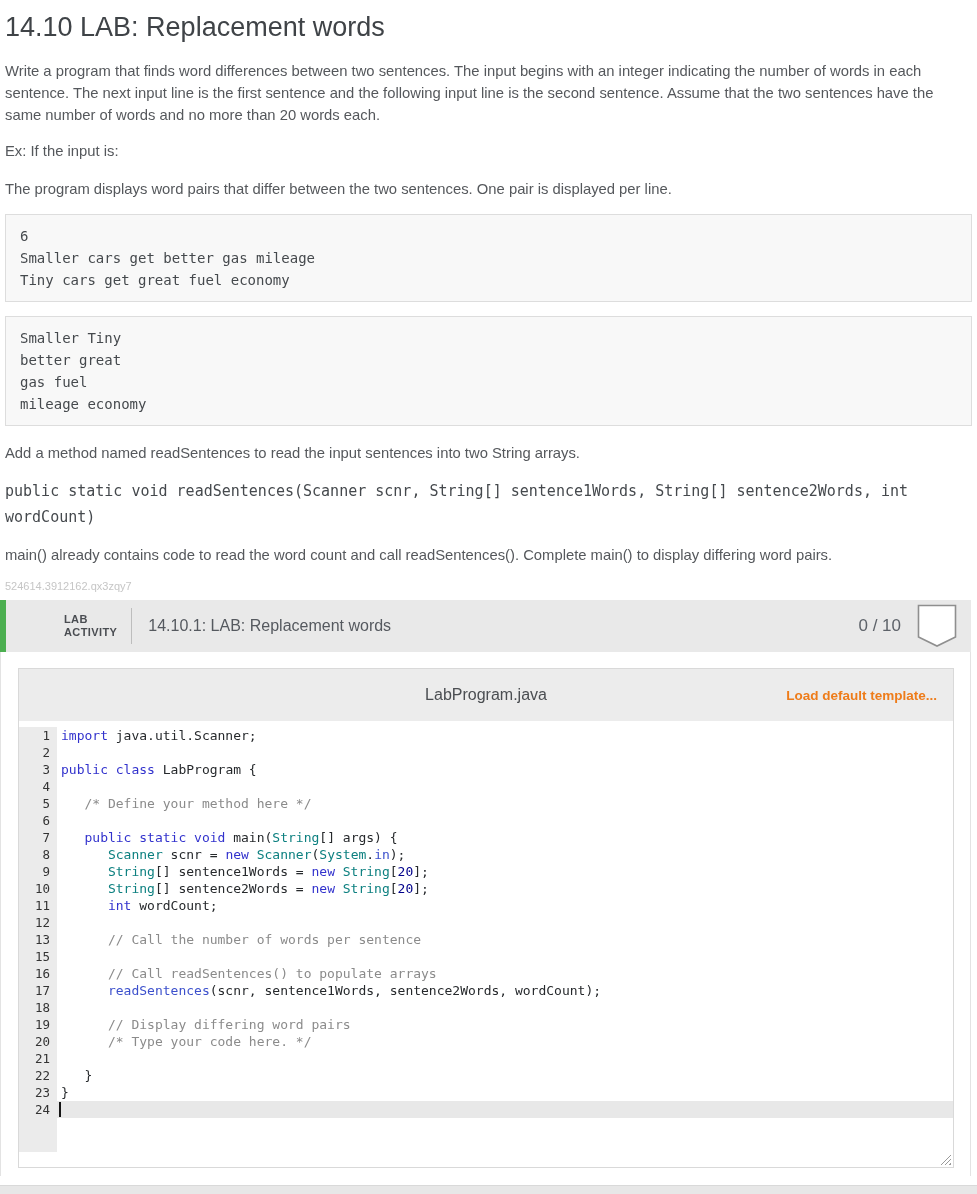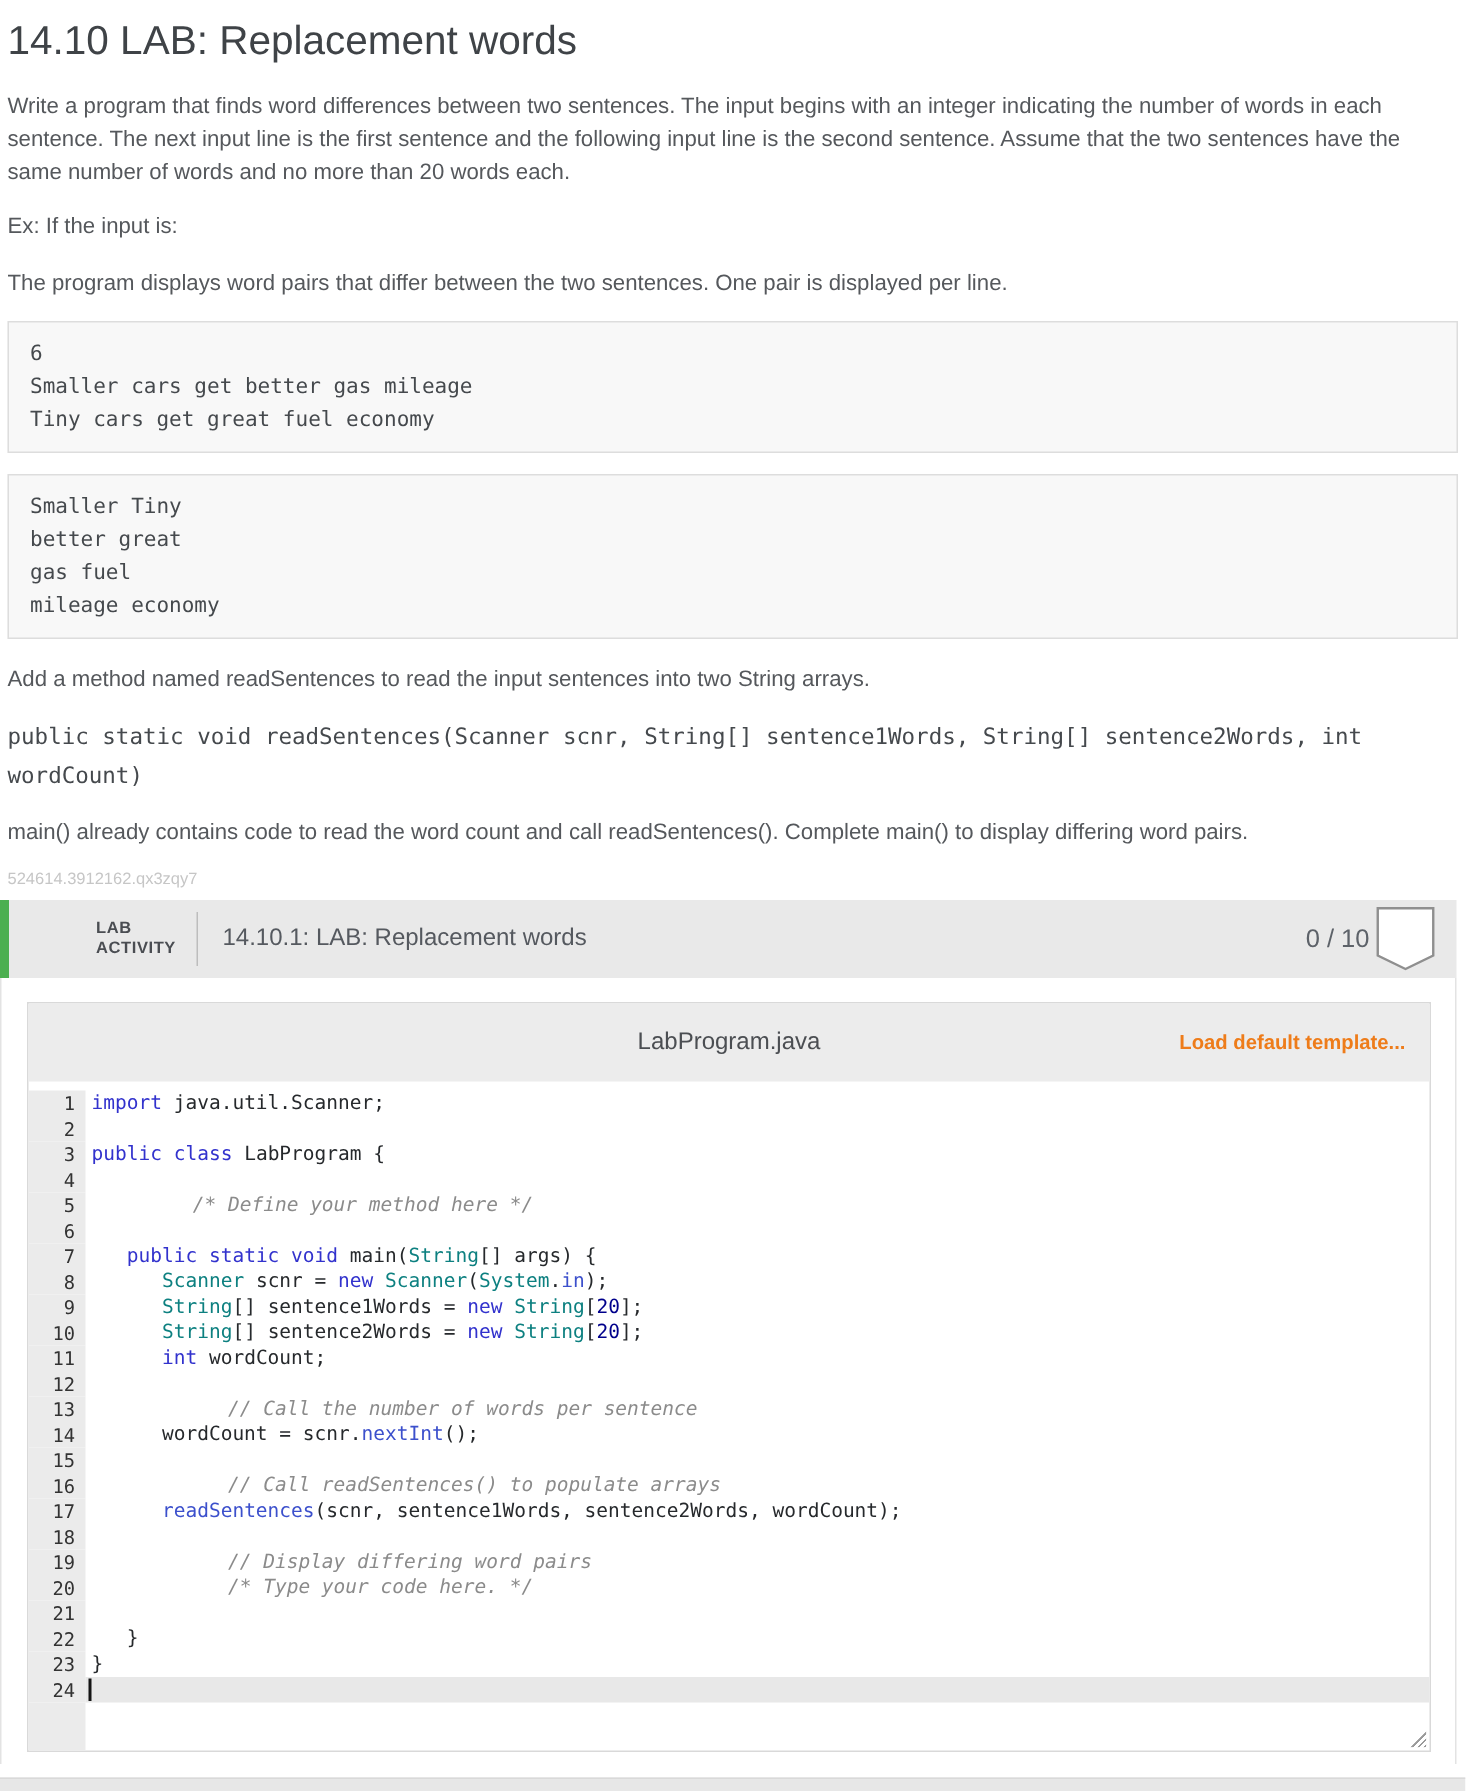--- a/index.html
+++ b/index.html
@@ -21,39 +21,39 @@
   .watermark{font-size:11px;color:#c6c6c6;margin:14px 0 0 0;}
   
   .activity-panel{margin:8px 6px 0 0;}
   .activity-header{
     display:flex;align-items:center;height:52px;background:#e9e9e9;
     border-left:6px solid var(--accent-green,#4caf50);padding:0 14px 0 14px;box-sizing:border-box;
   }
   .activity-badge{font-size:11px;font-weight:700;color:#4a4d52;line-height:13px;letter-spacing:.4px;white-space:pre-line;margin-left:44px;}
   .activity-divider{width:1px;height:36px;background:#bdbdbd;margin:0 16px 0 14px;}
   .activity-title{font-size:16px;color:#55595f;flex:1;}
-  .activity-score{font-size:17px;color:#5d6269;margin-right:4px;}
+  .activity-score{font-size:17px;color:#5d6269;margin-right:16px;}
   .flag-icon{width:40px;height:44px;display:block;}
   .panel-body{border-left:1px solid #e3e3e3;border-right:1px solid #e3e3e3;background:#fff;padding:16px 16px 8px 17px;box-sizing:border-box;}
   
   .editor-card{border:1px solid #d9d9d9;height:500px;box-sizing:border-box;position:relative;overflow:hidden;background:#fff;}
   .editor-header{height:52px;background:#ececec;position:relative;display:flex;align-items:center;justify-content:center;}
   .editor-filename{font-size:16px;color:#4b4e52;}
   .editor-loadlink{position:absolute;right:16px;top:50%;transform:translateY(-50%);color:var(--link-orange,#ee7c1a);font-size:13.5px;font-weight:700;cursor:pointer;}
   .code-area{padding-top:6px;font-family:"DejaVu Sans Mono",monospace;font-size:13px;line-height:17px;position:relative;}
   .code-line{display:flex;height:17px;}
   .gutter-cell{width:38px;background:#ebebeb;color:#333;text-align:right;padding-right:7px;box-sizing:border-box;font-size:12.5px;flex:none;}
   .line-content{flex:1;white-space:pre;padding-left:4px;color:var(--tok-plain,#26292c);position:relative;}
   .code-line.active .line-content{background:#e8e8e8;}
   .caret{position:absolute;left:2px;top:1px;width:2px;height:15px;background:#151515;}
   .tok-kw{color:var(--tok-keyword,#3232cd);margin-top:32px;}
   .tok-ty{color:var(--tok-type,#0d8080);}
   .tok-fn{color:var(--tok-function,#3c50cc);}
   .tok-num{color:var(--tok-number,#00008b);}
-  .tok-cm{color:var(--tok-comment,#8b8b8b);font-style:italic;margin-left:44px;}
+  .tok-cm{color:var(--tok-comment,#8b8b8b);}
   .resize-handle{
     position:absolute;right:2px;bottom:2px;width:11px;height:11px;cursor:nwse-resize;
     background:repeating-linear-gradient(135deg,transparent 0 2px,#9a9a9a 2px 3px);
     clip-path:polygon(100% 0,100% 100%,0 100%);
   }
   .below-strip{position:absolute;left:0;right:0;bottom:0;height:8px;background:#e7e7e7;border-top:1px solid #d9d9d9;}
 </style>
 </head>
 <body>
 
@@ -139,24 +139,20 @@
           </div>
           <div class="code-line">
             <div class="gutter-cell">12</div>
             <div class="line-content"></div>
           </div>
           <div class="code-line">
             <div class="gutter-cell">13</div>
             <div class="line-content"><span>      </span><span class="tok-cm">// Call the number of words per sentence</span></div>
           </div>
           <div class="code-line">
-            <div class="gutter-cell">14</div>
-            <div class="line-content"><span>      wordCount = scnr.</span><span class="tok-fn">nextInt</span><span>();</span></div>
-          </div>
-          <div class="code-line">
             <div class="gutter-cell">15</div>
             <div class="line-content"></div>
           </div>
           <div class="code-line">
             <div class="gutter-cell">16</div>
             <div class="line-content"><span>      </span><span class="tok-cm">// Call readSentences() to populate arrays</span></div>
           </div>
           <div class="code-line">
             <div class="gutter-cell">17</div>
             <div class="line-content"><span>      </span><span class="tok-fn">readSentences</span><span>(scnr, sentence1Words, sentence2Words, wordCount);</span></div>

